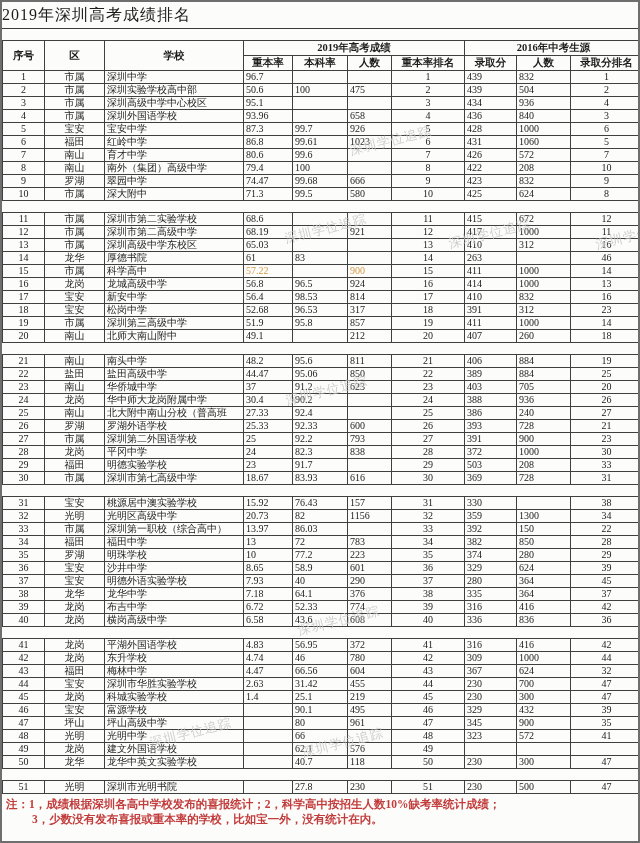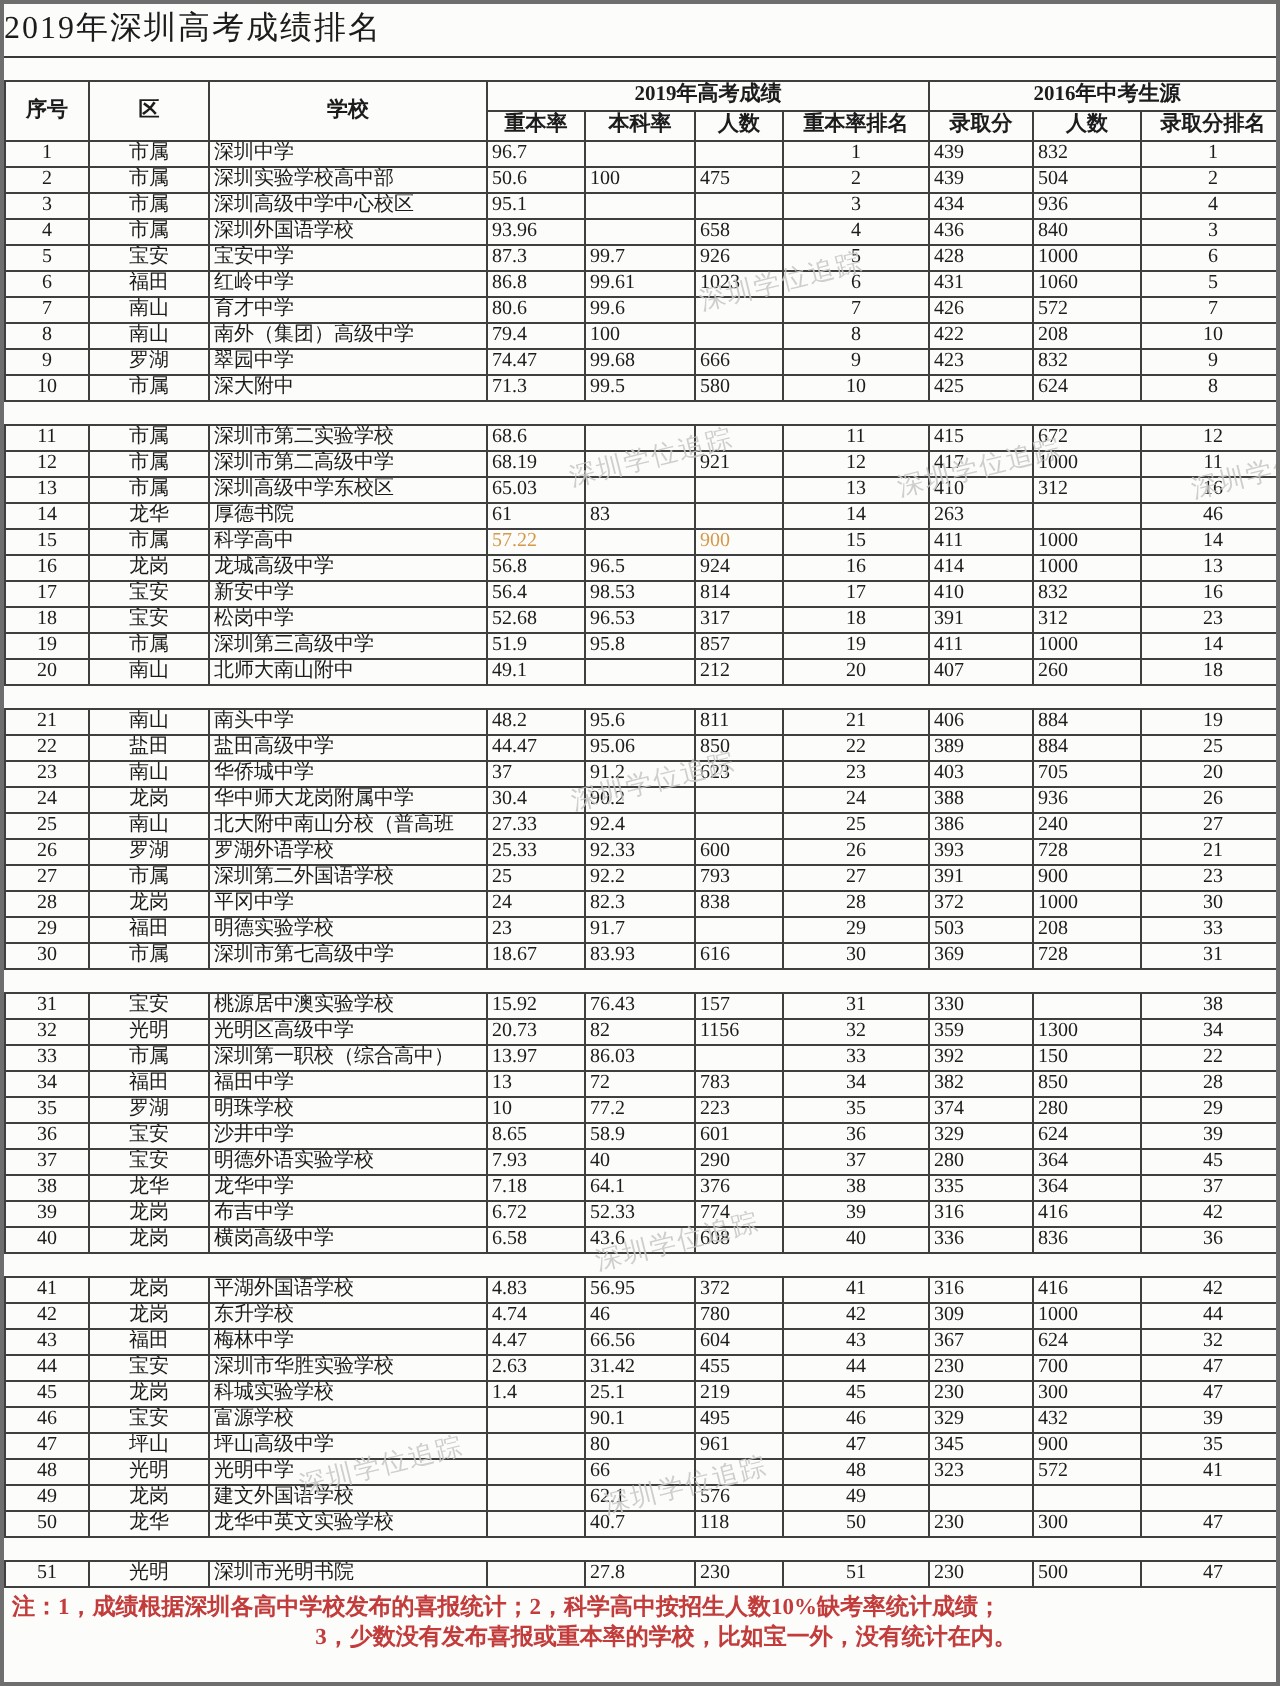--- a/index.html
+++ b/index.html
@@ -56,21 +56,21 @@
   tr.gap td{border-left:none;border-right:none;height:11px;}
   td.hl{color:#d49a4a;}
   .notes{
     flex:1 1 auto;
     color:#c23c3c;
     font-size:11.5px;
     line-height:15px;
     padding:3px 4px 16px 4px;
     font-weight:bold;
   }
-  .notes .line2{padding-left:26px;text-align:center;}
+  .notes .line2{padding-left:26px;}
   .wm{
     position:absolute;
     color:#c7c7c7;
     font-size:13px;
     letter-spacing:1px;
     transform:rotate(-14deg);
     transform-origin:left center;
     pointer-events:none;
     opacity:.85;
     white-space:nowrap;

